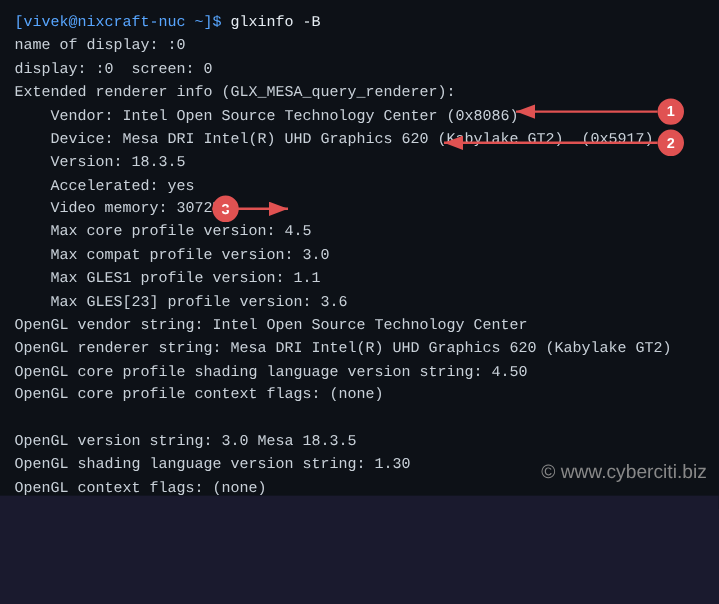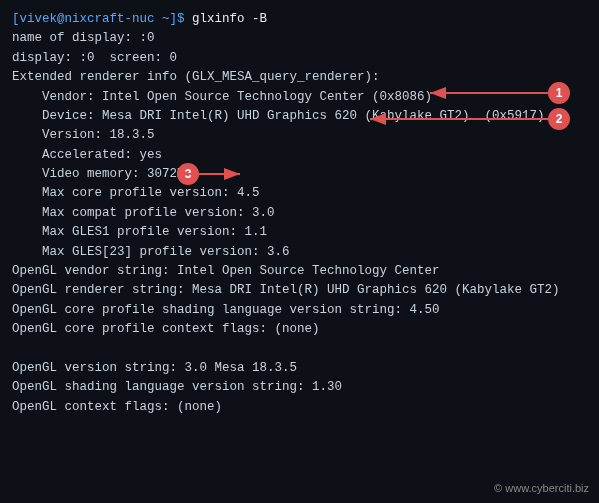--- a/index.html
+++ b/index.html
@@ -7,21 +7,21 @@
     body {
       width: 599px;
       height: 503px;
       background: #1a1a2e;
       font-family: 'Courier New', Courier, monospace;
       overflow: hidden;
     }
 
     .terminal {
       width: 599px;
-      height: 503px;
+      height: 413px;
       background: #0d1117;
       color: #c9d1d9;
       font-size: 12.5px;
       line-height: 1.55;
       padding: 10px 12px;
       position: relative;
     }
 
     .line {
       white-space: pre;
@@ -54,21 +54,21 @@
       height: 503px;
       pointer-events: none;
     }
 
     .watermark {
       position: absolute;
       bottom: 6px;
       right: 10px;
       color: #888;
       font-family: Arial, sans-serif;
-      font-size: 11px;
+      font-size: 16px;
     }
   </style>
 </head>
 <body>
 
 <div class="terminal">
   <div id="terminal-content">
       <span class="line"><span style="color: rgb(88, 166, 255);">[vivek@nixcraft-nuc ~]$</span><span style="color: rgb(230, 237, 243);"> glxinfo -B</span></span>
       <span class="line">name of display: :0</span>
       <span class="line">display: :0  screen: 0</span>

